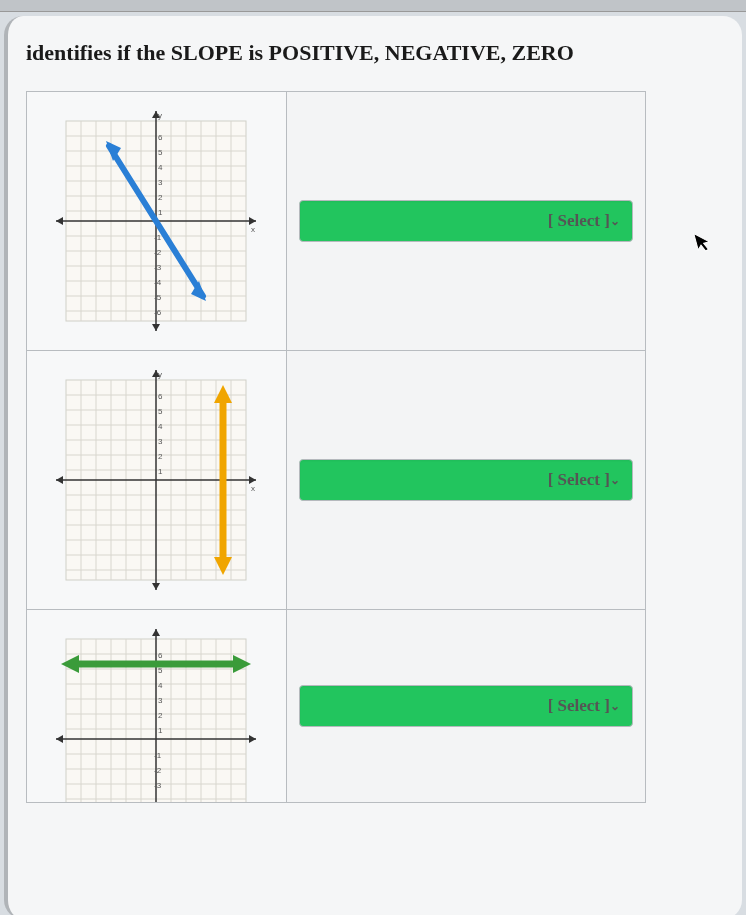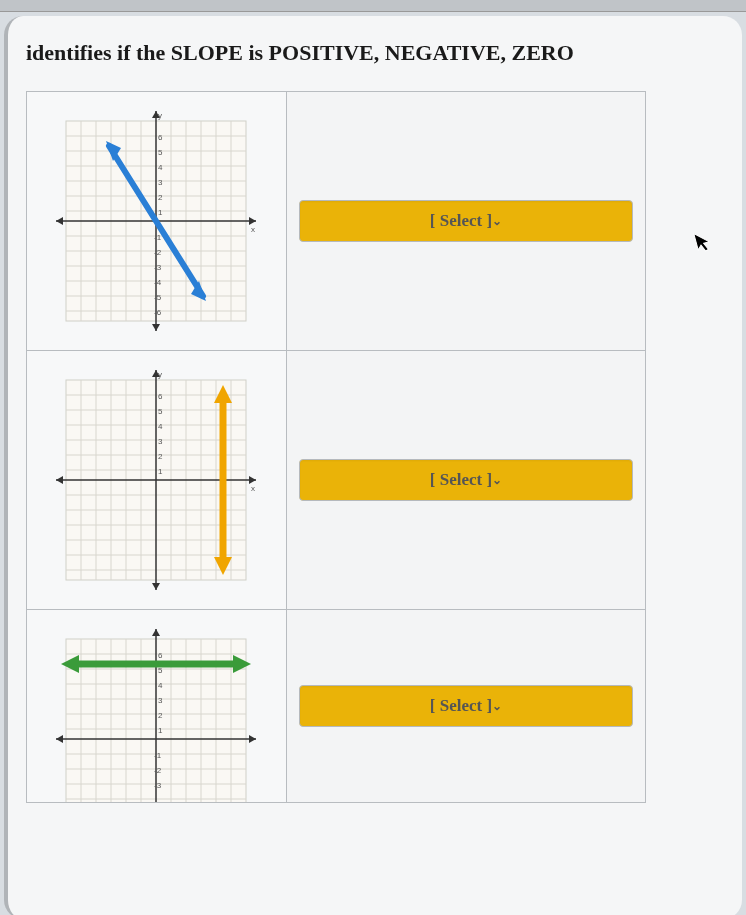--- a/index.html
+++ b/index.html
@@ -45,29 +45,29 @@
       width: 260px;
       text-align: center;
       background: #f7f8f9;
     }
     .select-cell {
       width: 360px;
       background: #f3f4f5;
     }
     .select-box {
       width: 100%;
-      background: #eab308;
+      background: #22c55e;
       border: 1px solid #b5b9bd;
       border-radius: 4px;
       padding: 10px 12px;
       font-size: 17px;
       font-weight: bold;
       color: #555;
       display: flex;
-      justify-content: center;
+      justify-content: flex-end;
       align-items: center;
       cursor: pointer;
       box-shadow: inset 0 1px 2px rgba(0,0,0,0.05);
     }
     .chevron {
       font-size: 12px;
       color: #555;
     }
     .graph-svg {
       display: block;

